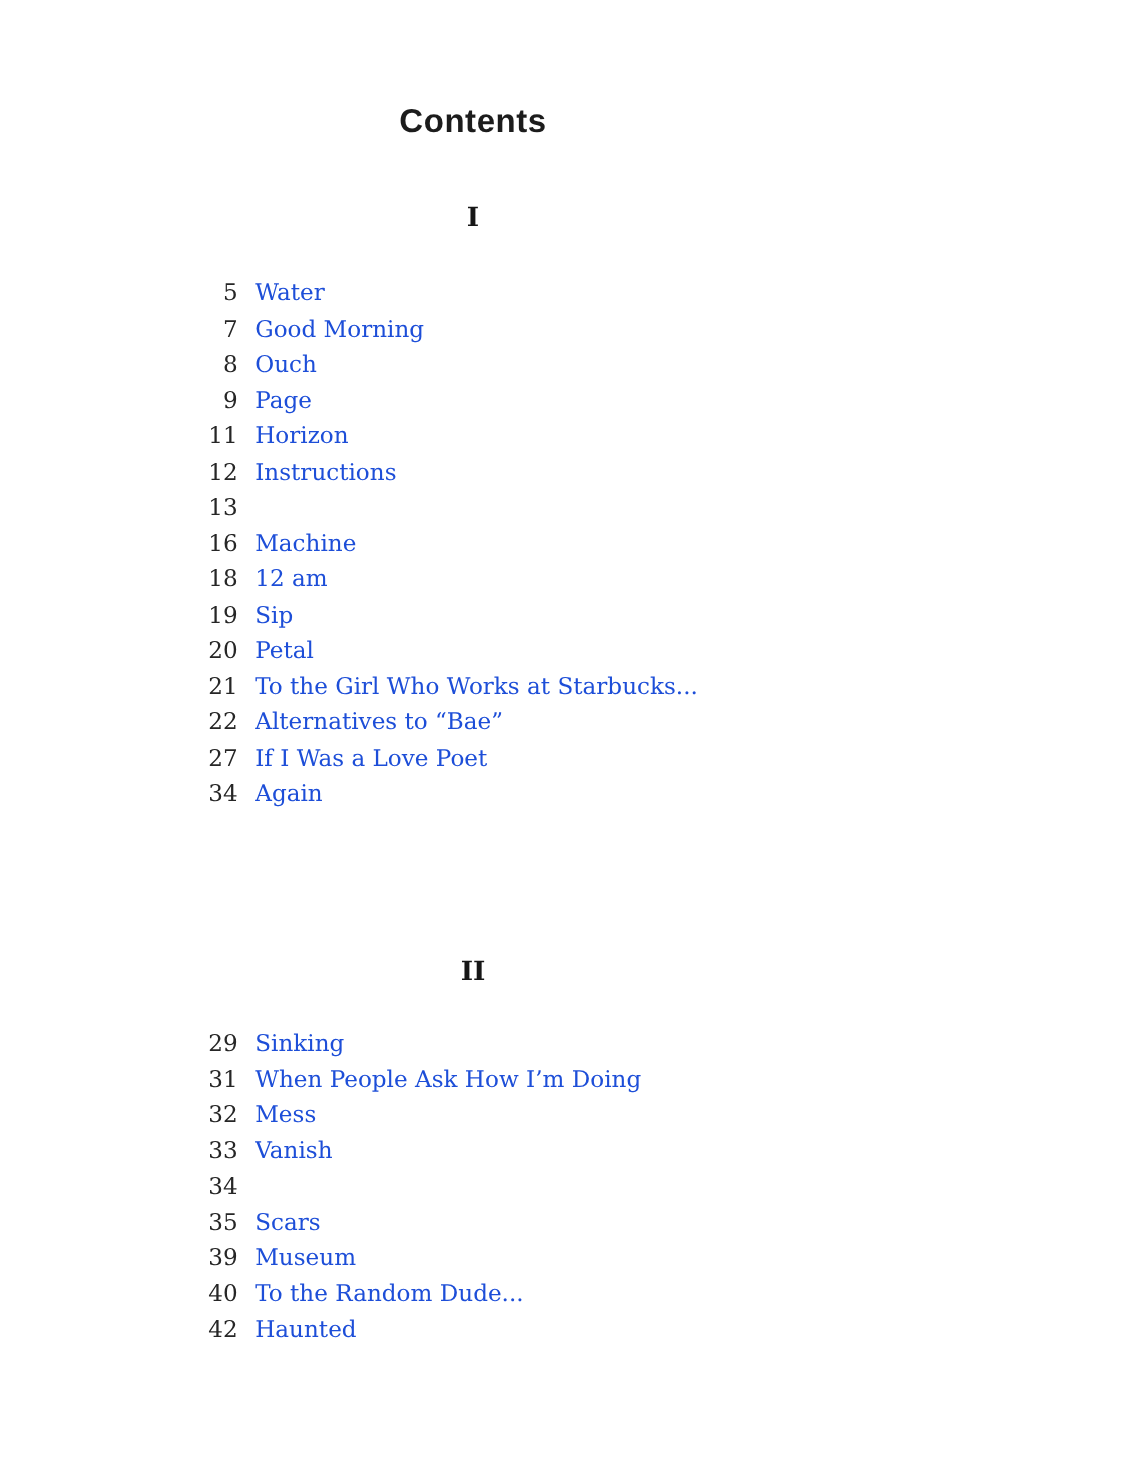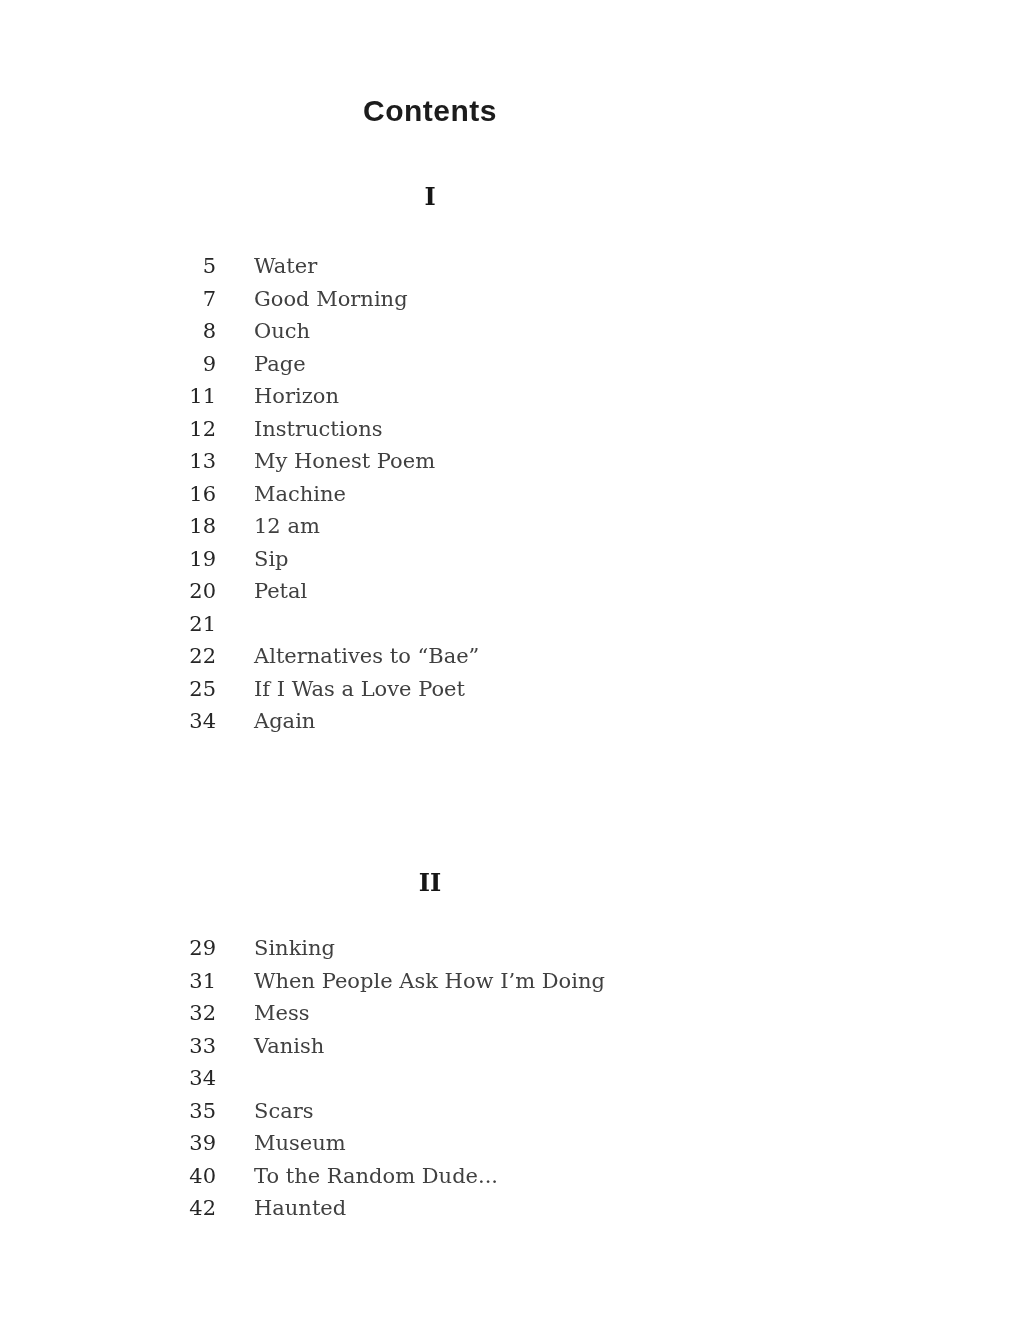--- a/index.html
+++ b/index.html
@@ -40,21 +40,21 @@
   .list-1 { top: 250px; }
   .list-2 { top: 932px; }
   .row {
     display: flex;
     height: 32.5px;
     line-height: 32.5px;
     font-size: 21px;
     white-space: nowrap;
   }
   .num { width: 66px; text-align: right; color: #262626; }
-  .entry-title { margin-left: 38px; color: #404040; }
+  .entry-title { margin-left: 16px; color: #1d4ed8; }
 </style>
 </head>
 <body>
 
 <div class="page">
 
   <h1 class="page-title">Contents</h1>
 
   <div class="section-numeral numeral-1">I</div>
 
@@ -86,21 +86,20 @@
         <span class="entry-title">Horizon</span>
       </div>
 
       <div class="row">
         <span class="num">12</span>
         <span class="entry-title">Instructions</span>
       </div>
 
       <div class="row">
         <span class="num">13</span>
-        <span class="entry-title">My Honest Poem</span>
       </div>
 
       <div class="row">
         <span class="num">16</span>
         <span class="entry-title">Machine</span>
       </div>
 
 
       <div class="row">
         <span class="num">18</span>
@@ -112,29 +111,30 @@
         <span class="entry-title">Sip</span>
       </div>
 
       <div class="row">
         <span class="num">20</span>
         <span class="entry-title">Petal</span>
       </div>
 
       <div class="row">
         <span class="num">21</span>
+        <span class="entry-title">To the Girl Who Works at Starbucks...</span>
       </div>
 
       <div class="row">
         <span class="num">22</span>
         <span class="entry-title">Alternatives to “Bae”</span>
       </div>
 
       <div class="row">
-        <span class="num">25</span>
+        <span class="num">27</span>
         <span class="entry-title">If I Was a Love Poet</span>
       </div>
 
       <div class="row">
         <span class="num">34</span>
         <span class="entry-title">Again</span>
       </div>
     </div>
 
   <div class="section-numeral numeral-2">II</div>

